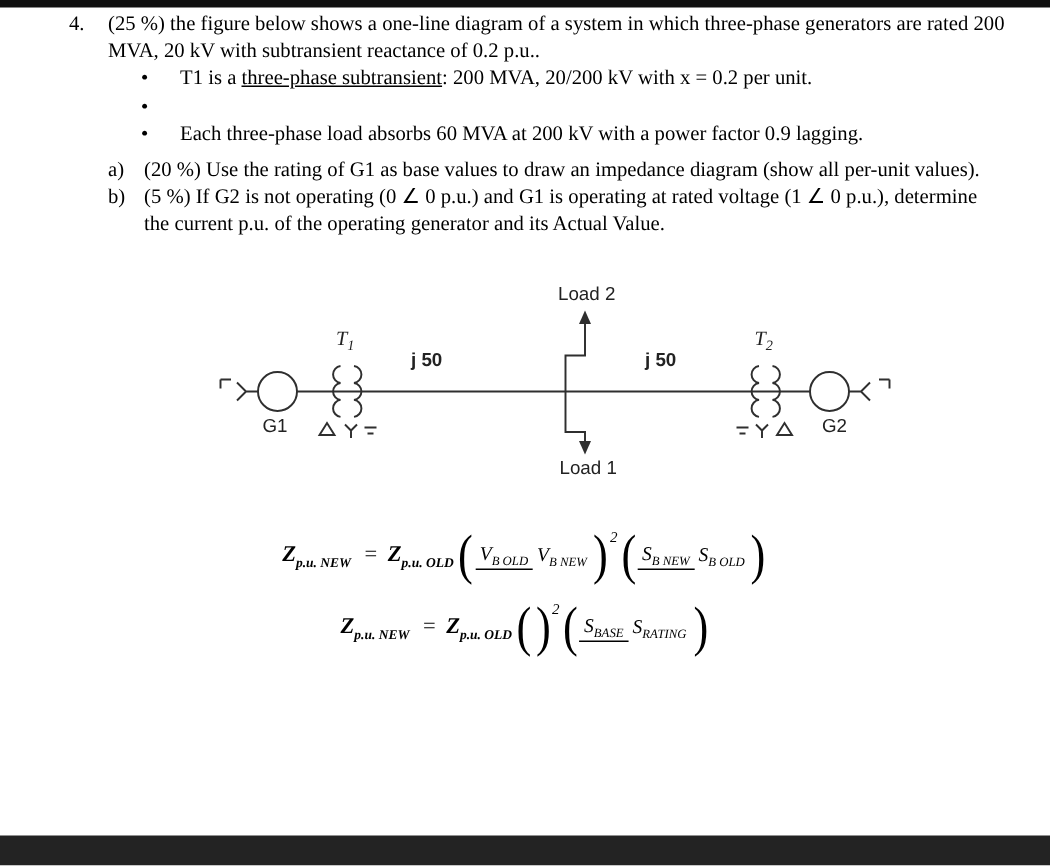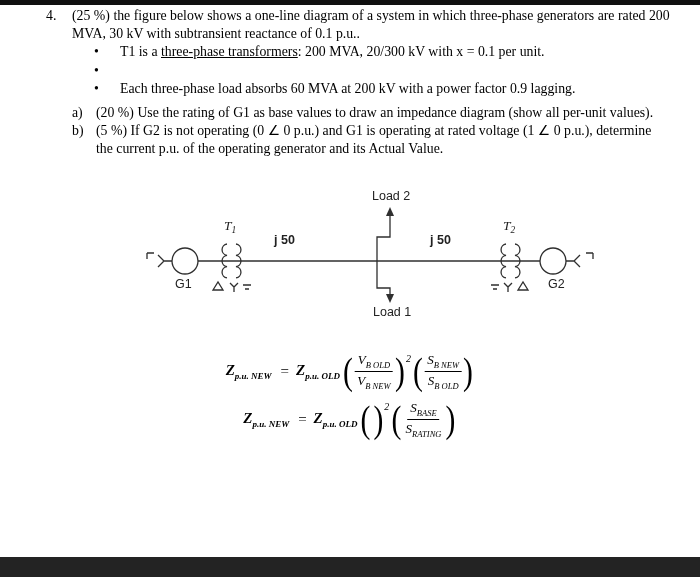--- a/index.html
+++ b/index.html
@@ -34,40 +34,40 @@
     position:absolute; left:50%; transform:translateX(-50%);
     display:flex; align-items:center; font-style:italic; font-size:15px;
     font-family:"Liberation Serif", serif; white-space:nowrap;
   }
   .f1 { top:352px; } .f2 { top:400px; }
   .fvar { margin-right:2px;font-weight:bold; }
   sub { font-size:9px; font-style:italic; }
   .feq { font-style:normal; padding:0 7px; }
   .paren { font-style:normal; font-size:37px; line-height:1; transform:scaleX(0.8); }
   .fexp { font-size:10px; align-self:flex-start; margin:1px 1px 0 0; }
-  .frac { display:inline-flex; flex-direction:column; align-items:center; font-size:13px;justify-content:center; }
+  .frac { display:inline-flex; flex-direction:row; align-items:center; font-size:13px;justify-content:center; }
   .frac .num { border-bottom:1px solid #000; padding:0 3px 1px; }
   .frac .den { padding:1px 3px 0; }
   .frac sub { font-size:8.5px; }
 </style>
 </head>
 <body>
 
 <div class="bar-top"></div>
 
 <div class="doc">
   <div class="prow">
     <span class="pnum">4.</span>
-    <div class="ptext">(25 %) the figure below shows a one-line diagram of a system in which three-phase generators are rated 200 MVA, 30 kV with subtransient reactance of 0.1 p.u..</div>
+    <div class="ptext">(25 %) the figure below shows a one-line diagram of a system in which three-phase generators are rated 200 MVA, 20 kV with subtransient reactance of 0.2 p.u..</div>
   </div>
 
   <ul class="bullets">
     <li class="bullet">
       <span class="bmark">•</span>
-      <span class="btext"><span>T1 is a </span><span class="underline">three-phase transformers</span><span>: 200 MVA, 20/300 kV with x = 0.1 per unit.</span></span>
+      <span class="btext"><span>T1 is a </span><span class="underline">three-phase subtransient</span><span>: 200 MVA, 20/200 kV with x = 0.2 per unit.</span></span>
     </li>
     <li class="bullet">
       <span class="bmark">•</span>
     </li>
     <li class="bullet">
       <span class="bmark">•</span>
       <span class="btext"><span></span><span class="underline"></span><span>Each three-phase load absorbs 60 MVA at 200 kV with a power factor 0.9 lagging.</span></span>
     </li>
   </ul>
 

